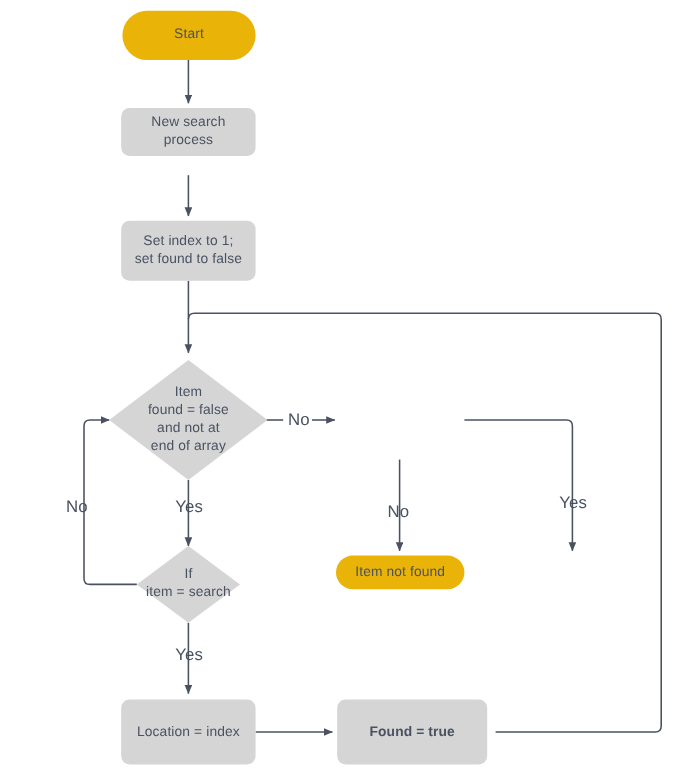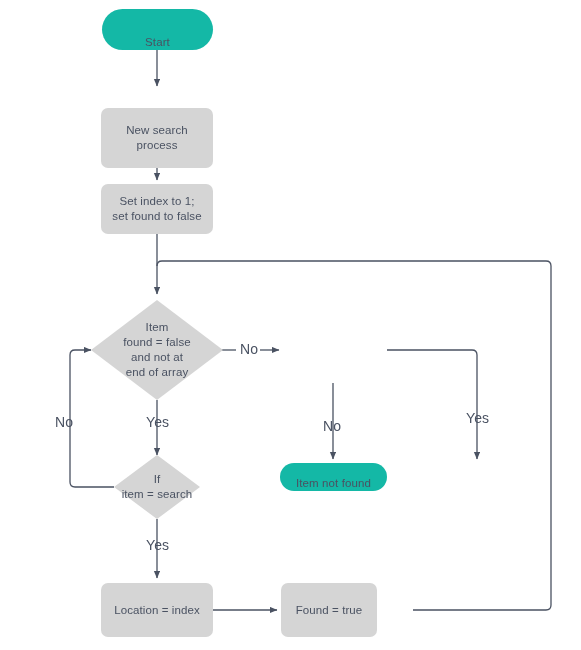--- a/index.html
+++ b/index.html
@@ -30,23 +30,22 @@
     align-items: center;
     justify-content: center;
     text-align: center;
     box-sizing: border-box;
     color: #4a5262;
     font-size: 11.5px;
     line-height: 15px;
     letter-spacing: 0.1px;
   }
   .node.terminal {
-    background: #14b8a6;
+    background: #eab308;
     border-radius: 21px;
-    align-items: flex-end;
   }
   .node.process {
     background: #d5d5d5;
     border-radius: 7px;
   }
   .node.decision {
     background: transparent;
   }
   .diamond-shape {
     position: absolute;
@@ -111,21 +110,21 @@
       <path d="M333,383 L333,459" marker-end="url(#arrow)"></path>
 
       <path d="M387,350 L472,350 Q477,350 477,355 L477,459" marker-end="url(#arrow)"></path>
     </g>
   </svg>
 
   <div class="node terminal" style="left:102px; top:9px; width:111px; height:41px;">
     <span class="label">Start</span>
   </div>
 
-  <div class="node process" style="left:101px; top:108px; width:112px; height:60px;">
+  <div class="node process" style="left:101px; top:90px; width:112px; height:40px;">
     <span class="label">
       <span>New search</span><br>
       <span>process</span>
     </span>
   </div>
 
   <div class="node process" style="left:101px; top:184px; width:112px; height:50px;">
     <span class="label">
       <span>Set index to 1;</span><br>
       <span>set found to false</span>
@@ -153,21 +152,21 @@
 
   <div class="node terminal" style="left:280px; top:463px; width:107px; height:28px;">
     <span class="label">Item not found</span>
   </div>
 
 
   <div class="node process" style="left:101px; top:583px; width:112px; height:54px;">
     <span class="label">Location = index</span>
   </div>
 
-  <div class="node process" style="left:281px; top:583px; width:96px; height:54px;">
+  <div class="node process" style="left:281px; top:583px; width:125px; height:54px;font-weight:bold;">
     <span class="label">Found = true</span>
   </div>
 
   <span class="edge-label lbl-boxed" style="left:238px; top:343px;">No</span>
 
   <span class="edge-label" style="left:146px; top:416px;">Yes</span>
 
   <span class="edge-label" style="left:55px; top:416px;">No</span>
 
   <span class="edge-label" style="left:146px; top:539px;">Yes</span>

